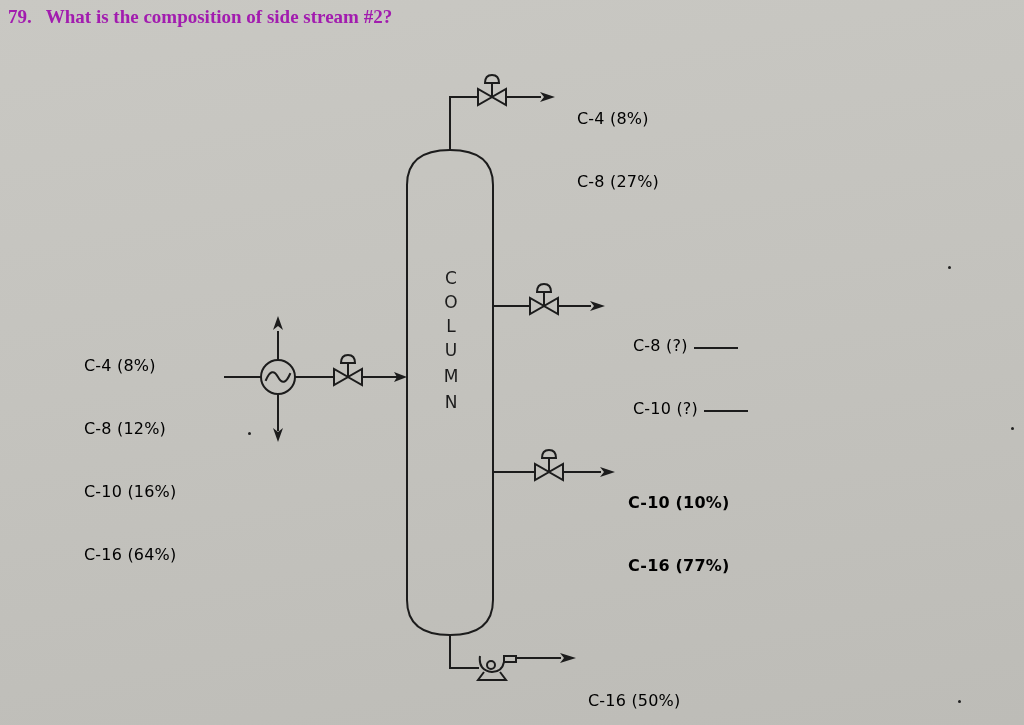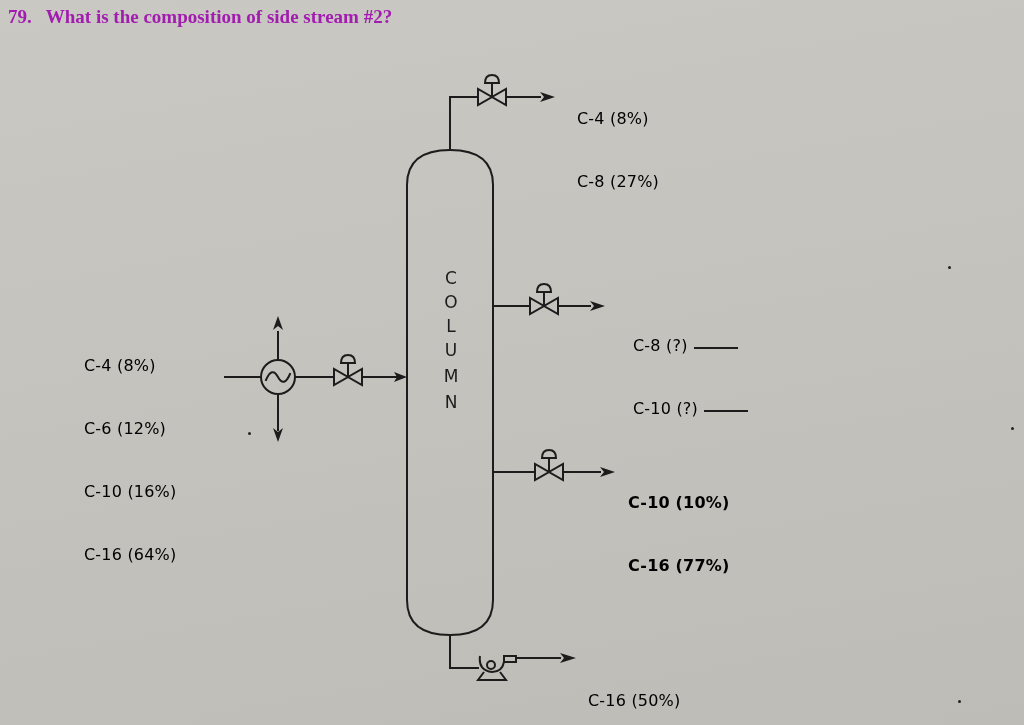--- a/index.html
+++ b/index.html
@@ -105,21 +105,21 @@
 
 <div class="col-letter" style="left:441px;top:268px;">C</div>
 <div class="col-letter" style="left:441px;top:292px;">O</div>
 <div class="col-letter" style="left:441px;top:316px;">L</div>
 <div class="col-letter" style="left:441px;top:340px;">U</div>
 <div class="col-letter" style="left:441px;top:366px;">M</div>
 <div class="col-letter" style="left:441px;top:392px;">N</div>
 
 <div class="lbl" style="left:84px;top:313px;">
   <div>C-4 (8%)</div>
-  <div>C-6 (12%)</div>
+  <div>C-8 (12%)</div>
   <div>C-10 (16%)</div>
   <div>C-16 (64%)</div>
 </div>
 
 <div class="lbl" style="left:577px;top:66px;">
   <div>C-4 (8%)</div>
   <div>C-8 (27%)</div>
 </div>
 
 <div class="lbl" style="left:625px;top:293px;margin-left:8px;">

